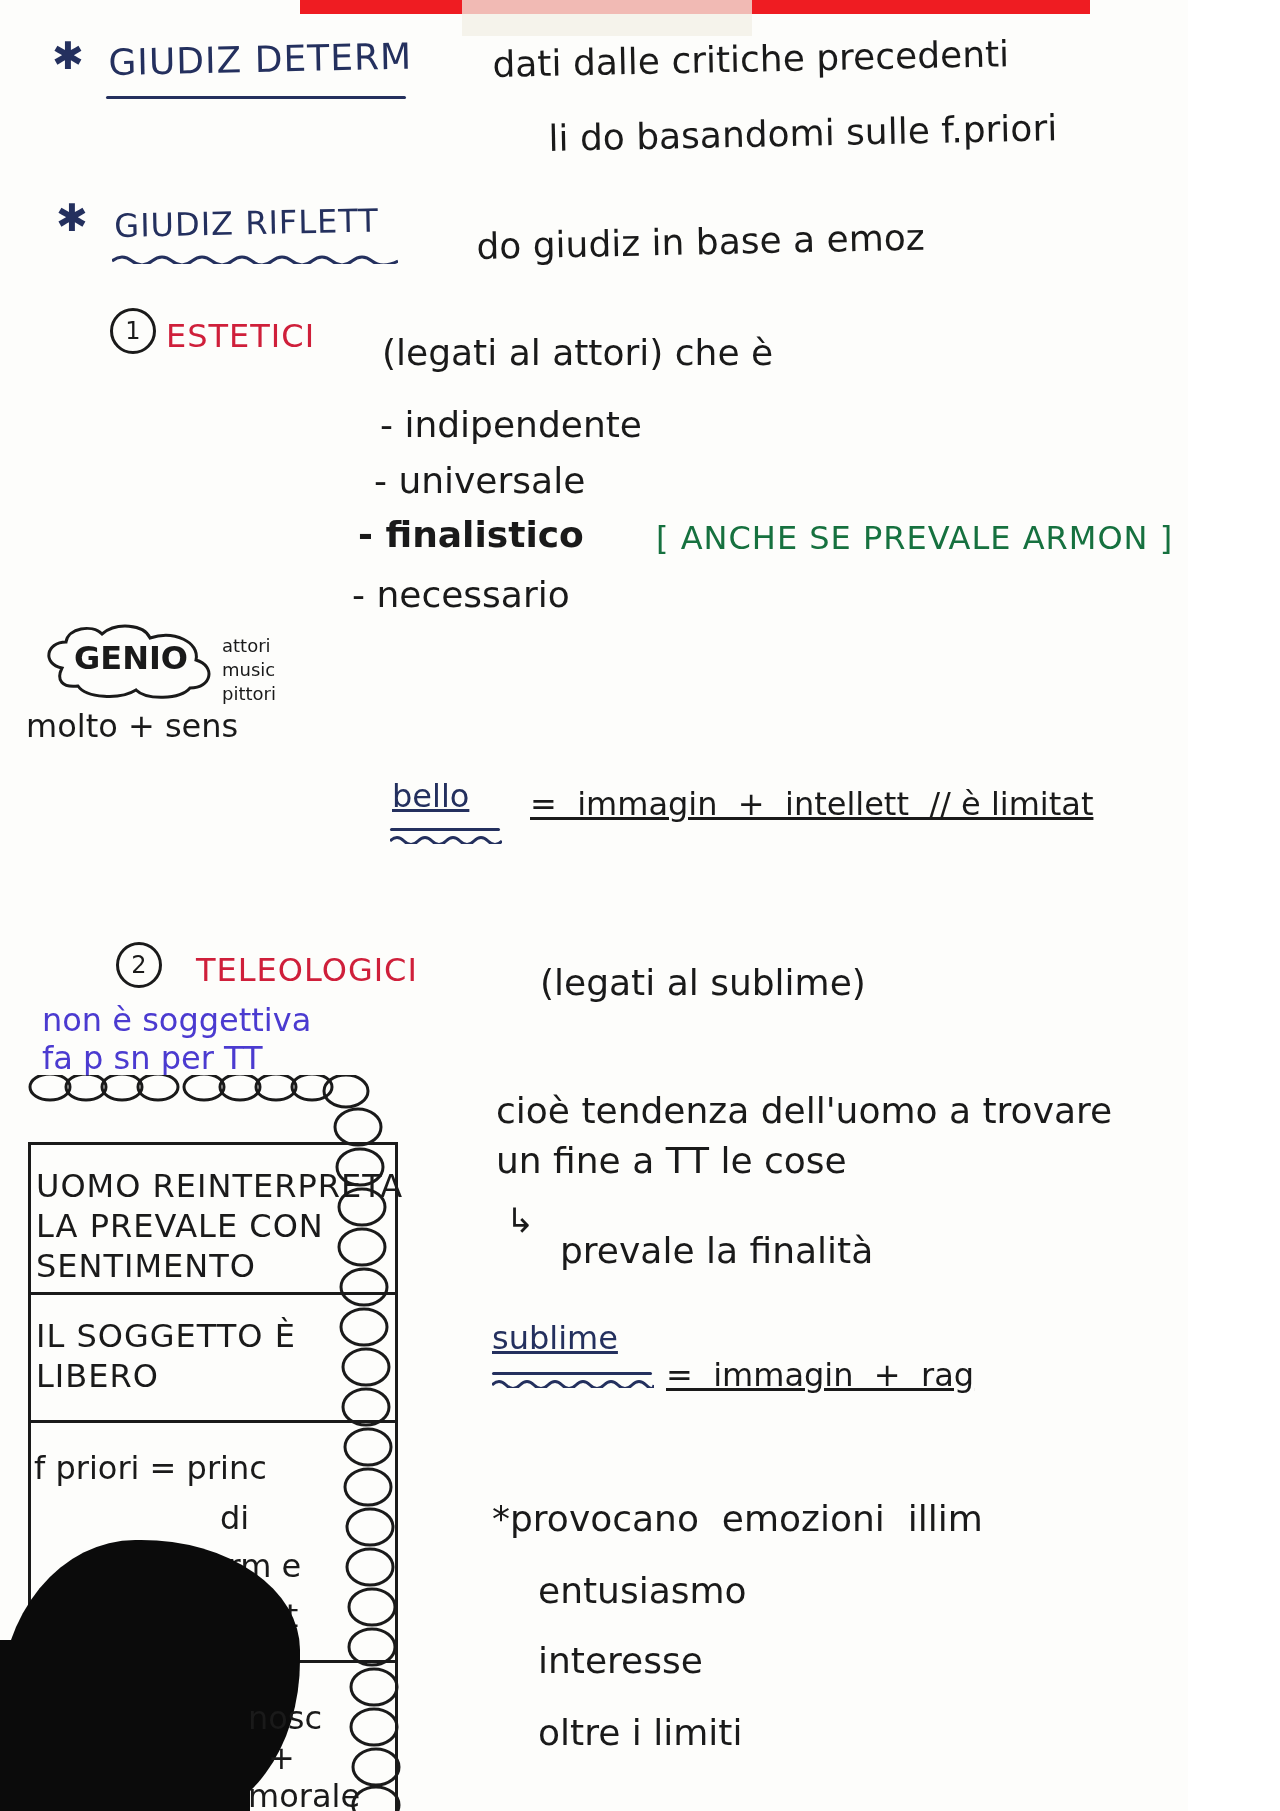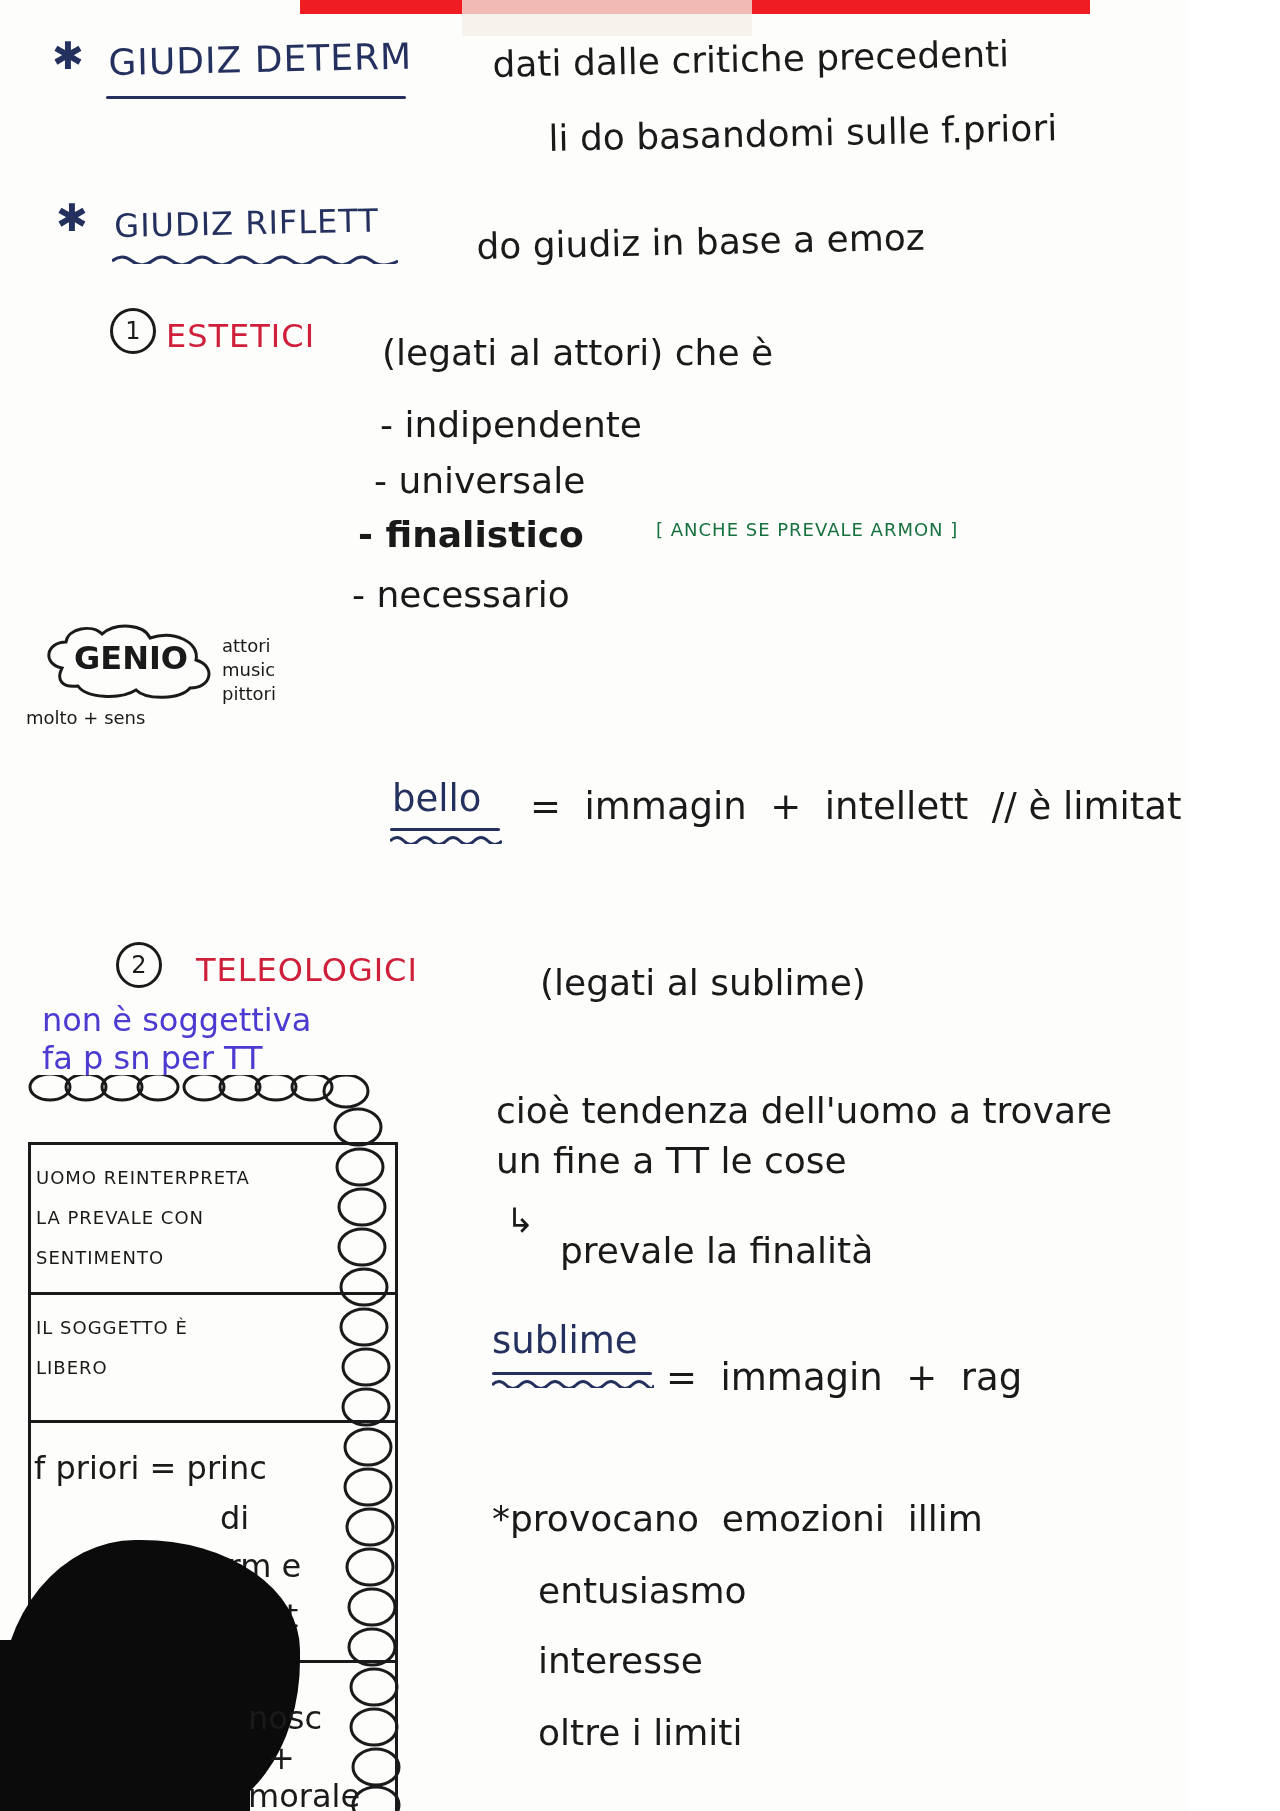--- a/index.html
+++ b/index.html
@@ -50,24 +50,24 @@
     font-family: "DejaVu Sans", sans-serif;
     white-space: pre;
     line-height: 1.15;
   }
   .ink-blue   { color: #24305e; }
   .ink-black  { color: #1a1a1a; }
   .ink-red    { color: #cf1f3a; }
   .ink-green  { color: #16713f; }
   .ink-violet { color: #4b3bd0; }
 
-  .sz-xl { font-size: 37px; }
+  .sz-xl { font-size: 32px; text-decoration: underline; }
   .sz-lg { font-size: 36px; }
   .sz-md { font-size: 32px; }
-  .sz-sm { font-size: 18px; text-align: right; }
+  .sz-sm { font-size: 32px; text-align: right; }
   .sz-xxs{ font-size: 18px; }
 
   .slant { transform: rotate(-1.2deg); transform-origin: left top; }
   .caps { letter-spacing: 1px; }
 
   
   .u-straight {
     position: absolute;
     height: 3px;
     background: #24305e;

